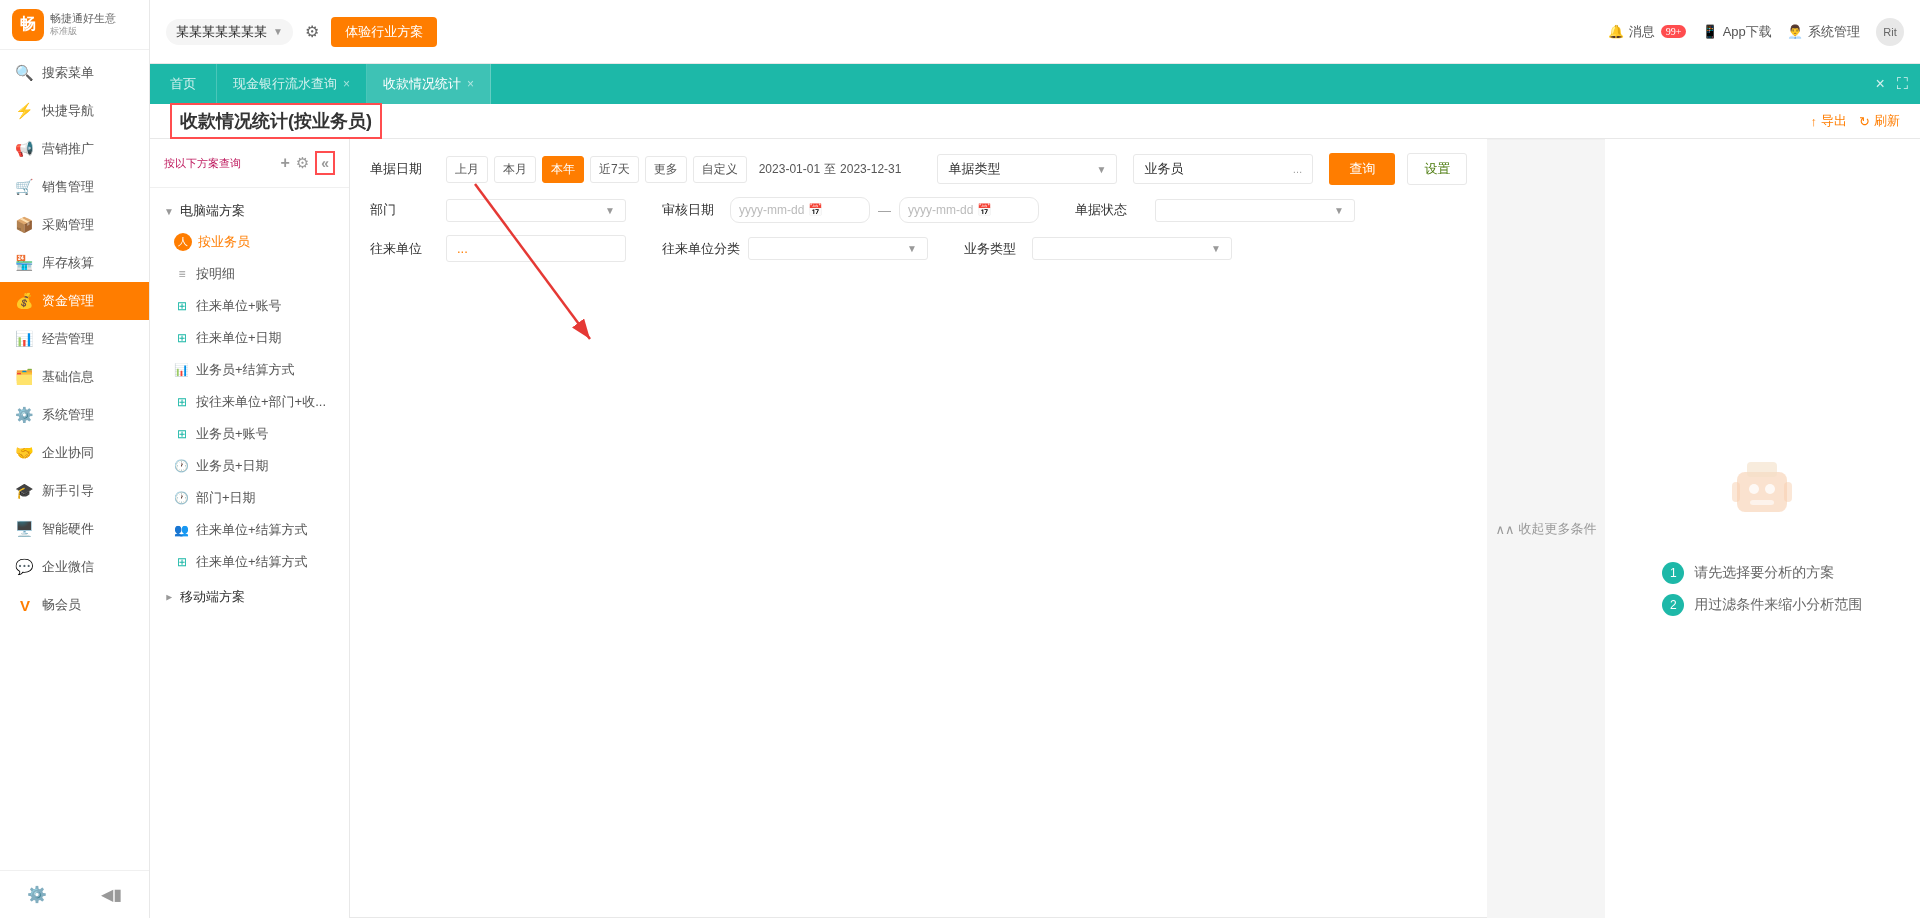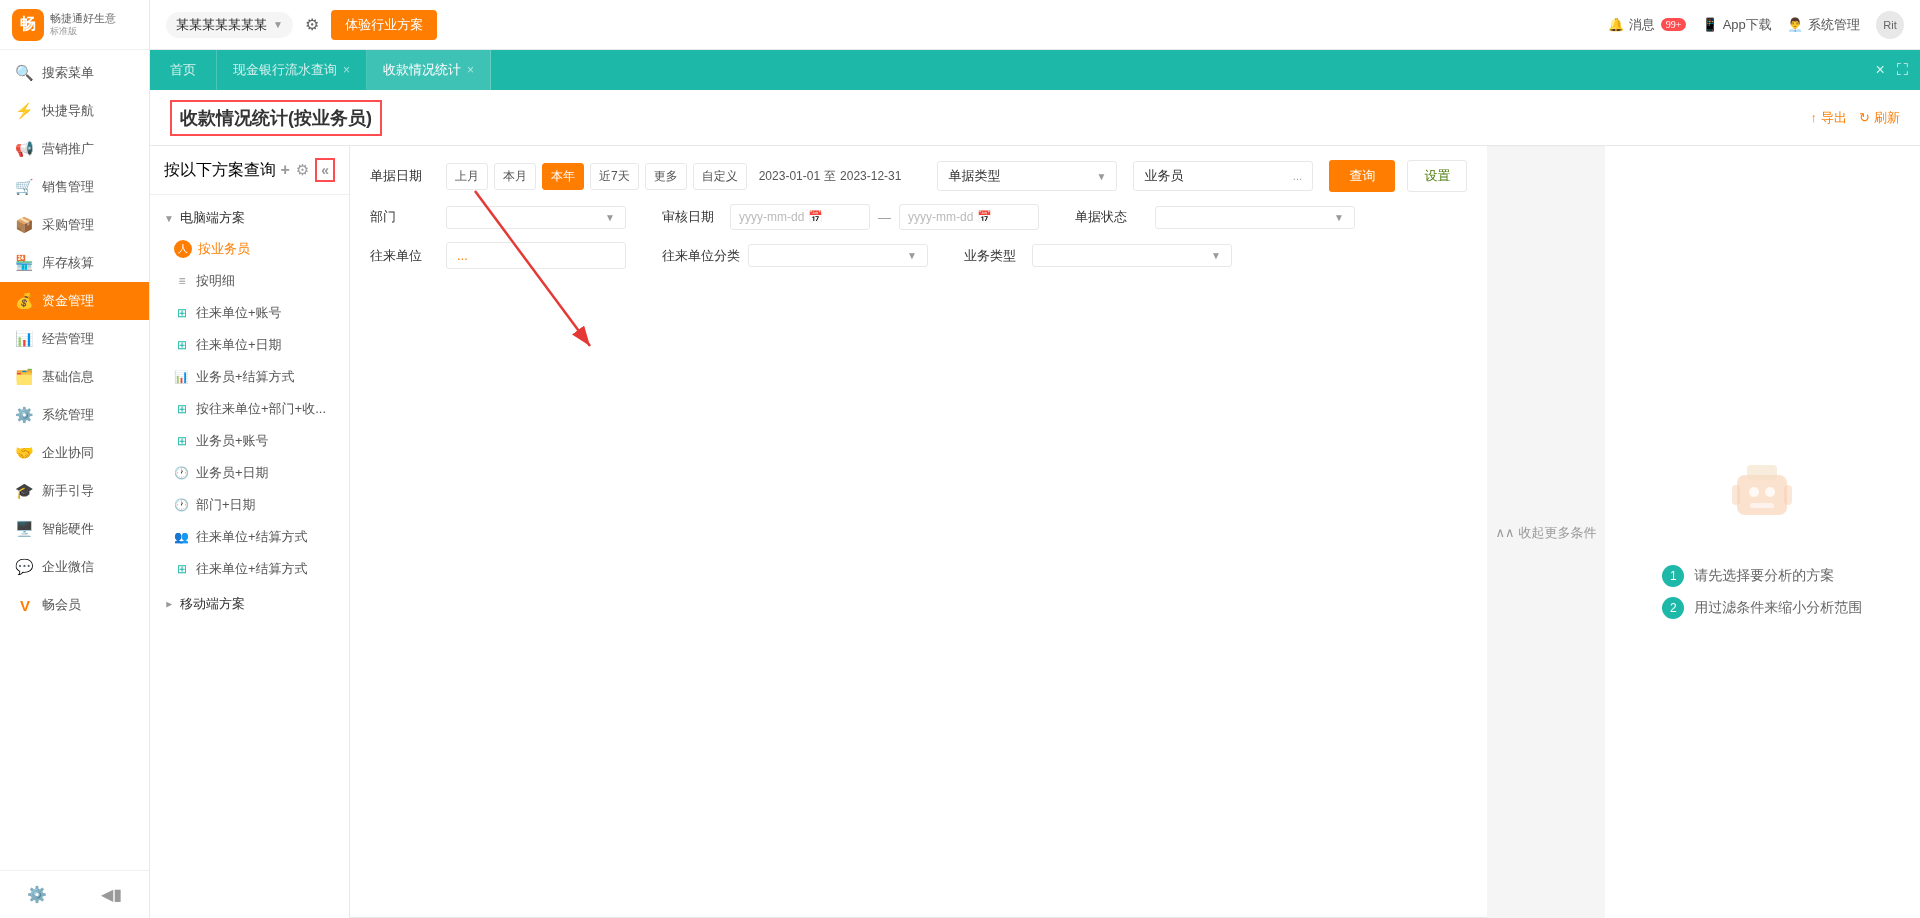--- a/index.html
+++ b/index.html
@@ -19,21 +19,21 @@
     .sidebar-item.active { background: #ff7d00; color: #fff; border-radius: 0; }
     .sidebar-item .icon { width: 18px; height: 18px; display: flex; align-items: center; justify-content: center; font-size: 15px; }
     .sidebar-item .label { font-size: 13px; }
     .sidebar-bottom { border-top: 1px solid #f0f0f0; padding: 8px 0; display: flex; align-items: center; justify-content: space-around; }
     .sidebar-bottom-btn { padding: 6px; cursor: pointer; color: #999; font-size: 16px; }
 
     
     .main-content { flex: 1; display: flex; flex-direction: column; overflow: hidden; }
 
     
-    .top-header { height: 50px; background: #fff; display: flex; align-items: center; justify-content: space-between; padding: 0 16px; border-bottom: 1px solid #e8e8e8; }
+    .top-header { height: 64px; background: #fff; display: flex; align-items: center; justify-content: space-between; padding: 0 16px; border-bottom: 1px solid #e8e8e8; }
     .top-header-left { display: flex; align-items: center; gap: 12px; }
     .user-info { display: flex; align-items: center; gap: 6px; background: #f5f5f5; border-radius: 16px; padding: 4px 10px; }
     .user-name { font-size: 13px; color: #333; }
     .dropdown-arrow { color: #999; font-size: 10px; }
     .settings-icon { font-size: 16px; color: #666; cursor: pointer; }
     .trial-btn { background: #ff7d00; color: #fff; border: none; border-radius: 4px; padding: 6px 14px; cursor: pointer; font-size: 13px; }
     .top-header-right { display: flex; align-items: center; gap: 16px; }
     .header-action { display: flex; align-items: center; gap: 4px; color: #555; cursor: pointer; font-size: 13px; }
     .badge { background: #ff4d4f; color: #fff; border-radius: 10px; padding: 1px 5px; font-size: 10px; margin-left: 2px; font-family: Liberation Serif, serif; }
     .user-avatar { width: 28px; height: 28px; background: #e8e8e8; border-radius: 50%; }
@@ -41,29 +41,29 @@
     
     .tab-bar { height: 40px; background: #1db8a8; display: flex; align-items: center; padding: 0 0; }
     .tab-item { display: flex; align-items: center; padding: 0 16px; height: 100%; cursor: pointer; color: rgba(255,255,255,0.8); font-size: 13px; gap: 6px; border-right: 1px solid rgba(255,255,255,0.2); }
     .tab-item.active { background: rgba(255,255,255,0.15); color: #fff; font-weight: 500; }
     .tab-item .tab-close { font-size: 12px; color: rgba(255,255,255,0.6); }
     .tab-item.home { padding: 0 20px; }
     .tab-bar-actions { margin-left: auto; display: flex; align-items: center; padding-right: 12px; gap: 12px; }
     .tab-bar-action { color: rgba(255,255,255,0.8); cursor: pointer; font-size: 16px; }
 
     
-    .page-header { height: 56px; background: #fff; display: flex; align-items: center; justify-content: space-between; padding: 0 20px; border-bottom: 1px solid #e8e8e8; }
+    .page-header { height: 35px; background: #fff; display: flex; align-items: center; justify-content: space-between; padding: 0 20px; border-bottom: 1px solid #e8e8e8; }
     .page-title { font-size: 18px; font-weight: 600; color: #333; border: 2px solid #ff4d4f; padding: 4px 8px; }
     .page-actions { display: flex; align-items: center; gap: 12px; }
     .page-action-btn { display: flex; align-items: center; gap: 4px; color: #ff7d00; cursor: pointer; font-size: 13px; }
 
     
     .left-panel { width: 200px; background: #fff; border-right: 1px solid #e8e8e8; display: flex; flex-direction: column; flex-shrink: 0; }
     .left-panel-header { display: flex; align-items: center; justify-content: space-between; padding: 12px 14px; border-bottom: 1px solid #f0f0f0; }
-    .left-panel-title { font-size: 16px; color: #000000; }
+    .left-panel-title { font-size: 11px; color: #be185d; }
     .left-panel-actions { display: flex; align-items: center; gap: 6px; }
     .left-panel-action { color: #999; cursor: pointer; font-size: 15px; }
     .collapse-btn { color: #999; cursor: pointer; font-size: 14px; }
     .left-panel-tree { flex: 1; overflow-y: auto; padding: 8px 0; }
     .tree-group { margin-bottom: 4px; }
     .tree-group-header { display: flex; align-items: center; padding: 6px 14px; cursor: pointer; color: #333; font-size: 13px; gap: 6px; }
     .tree-group-header .arrow { color: #999; font-size: 10px; }
     .tree-item { display: flex; align-items: center; padding: 7px 14px 7px 24px; cursor: pointer; color: #555; font-size: 13px; gap: 6px; }
     .tree-item.active { color: #ff7d00; }
     .tree-item .item-icon { width: 16px; height: 16px; display: flex; align-items: center; justify-content: center; font-size: 12px; }
@@ -79,21 +79,21 @@
     .filter-area { background: #fff; padding: 14px 20px; border-bottom: 1px solid #e8e8e8; }
     .filter-row { display: flex; align-items: center; gap: 16px; margin-bottom: 12px; }
     .filter-row:last-child { margin-bottom: 0; }
     .filter-label { color: #333; font-size: 13px; white-space: nowrap; min-width: 60px; }
     .filter-date-group { display: flex; align-items: center; gap: 6px; }
     .date-btn { padding: 4px 8px; border: 1px solid #e8e8e8; border-radius: 3px; cursor: pointer; font-size: 12px; color: #555; background: #fff; }
     .date-btn.active { background: #ff7d00; color: #fff; border-color: #ff7d00; }
     .date-range { display: flex; align-items: center; gap: 4px; font-size: 12px; color: #555; margin-left: 6px; }
     .filter-select { display: flex; align-items: center; border: 1px solid #e8e8e8; border-radius: 3px; padding: 5px 10px; background: #fff; min-width: 180px; cursor: pointer; font-size: 13px; color: #333; }
     .filter-select .select-arrow { margin-left: auto; color: #999; font-size: 10px; }
-    .filter-date-input { display: flex; align-items: center; border: 1px solid #e8e8e8; border-radius: 3px; padding: 5px 8px; background: #fff; font-size: 12px; color: #bbb; gap: 4px; min-width: 140px; }
+    .filter-date-input { display: flex; align-items: center; border: 1px solid #e8e8e8; border-radius: 9px; padding: 5px 8px; background: #fff; font-size: 12px; color: #bbb; gap: 4px; min-width: 140px; }
     .date-separator { color: #999; }
     .more-btn { color: #ff7d00; font-size: 13px; cursor: pointer; }
     .filter-actions { display: flex; align-items: center; gap: 12px; margin-left: auto; }
     .query-btn { background: #ff7d00; color: #fff; border: none; border-radius: 3px; padding: 7px 20px; cursor: pointer; font-size: 13px; }
     .settings-btn { background: #fff; color: #4d7c0f; border: 1px solid #e8e8e8; border-radius: 3px; padding: 6px 16px; cursor: pointer; font-size: 13px; }
     .collapse-more-btn { display: flex; align-items: center; justify-content: center; padding: 8px; color: #999; cursor: pointer; font-size: 13px; gap: 4px; border-top: 1px solid #f0f0f0; }
     .empty-steps { display: flex; flex-direction: column; gap: 10px; }
     .empty-step { display: flex; align-items: center; gap: 10px; color: #666; font-size: 14px; }
     .step-num { width: 22px; height: 22px; background: #1db8a8; border-radius: 50%; color: #fff; display: flex; align-items: center; justify-content: center; font-size: 12px; flex-shrink: 0; }
 

